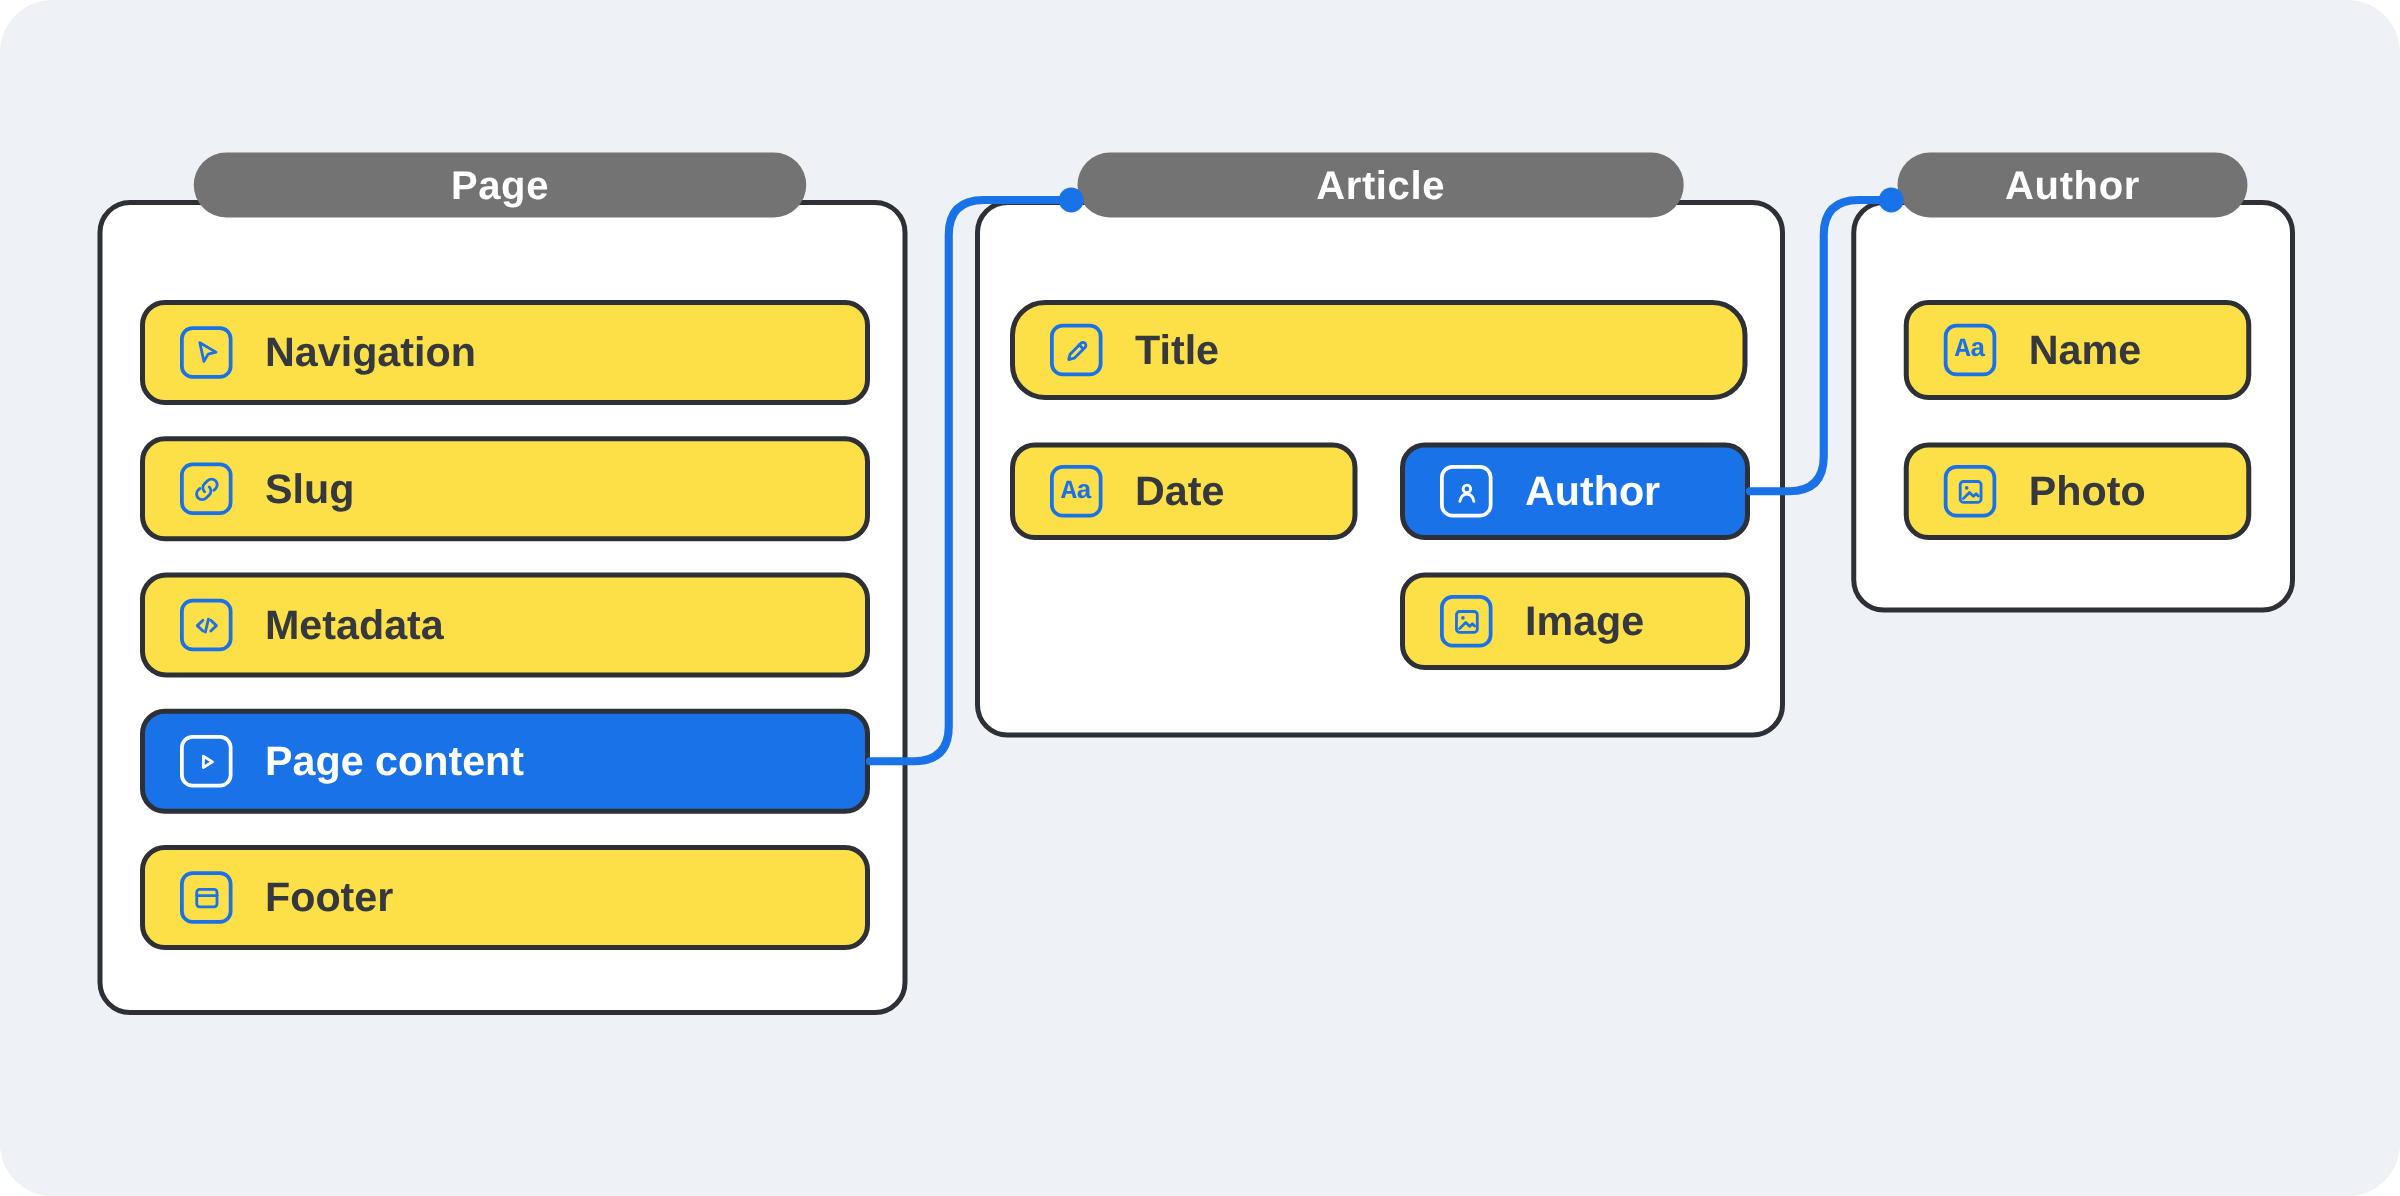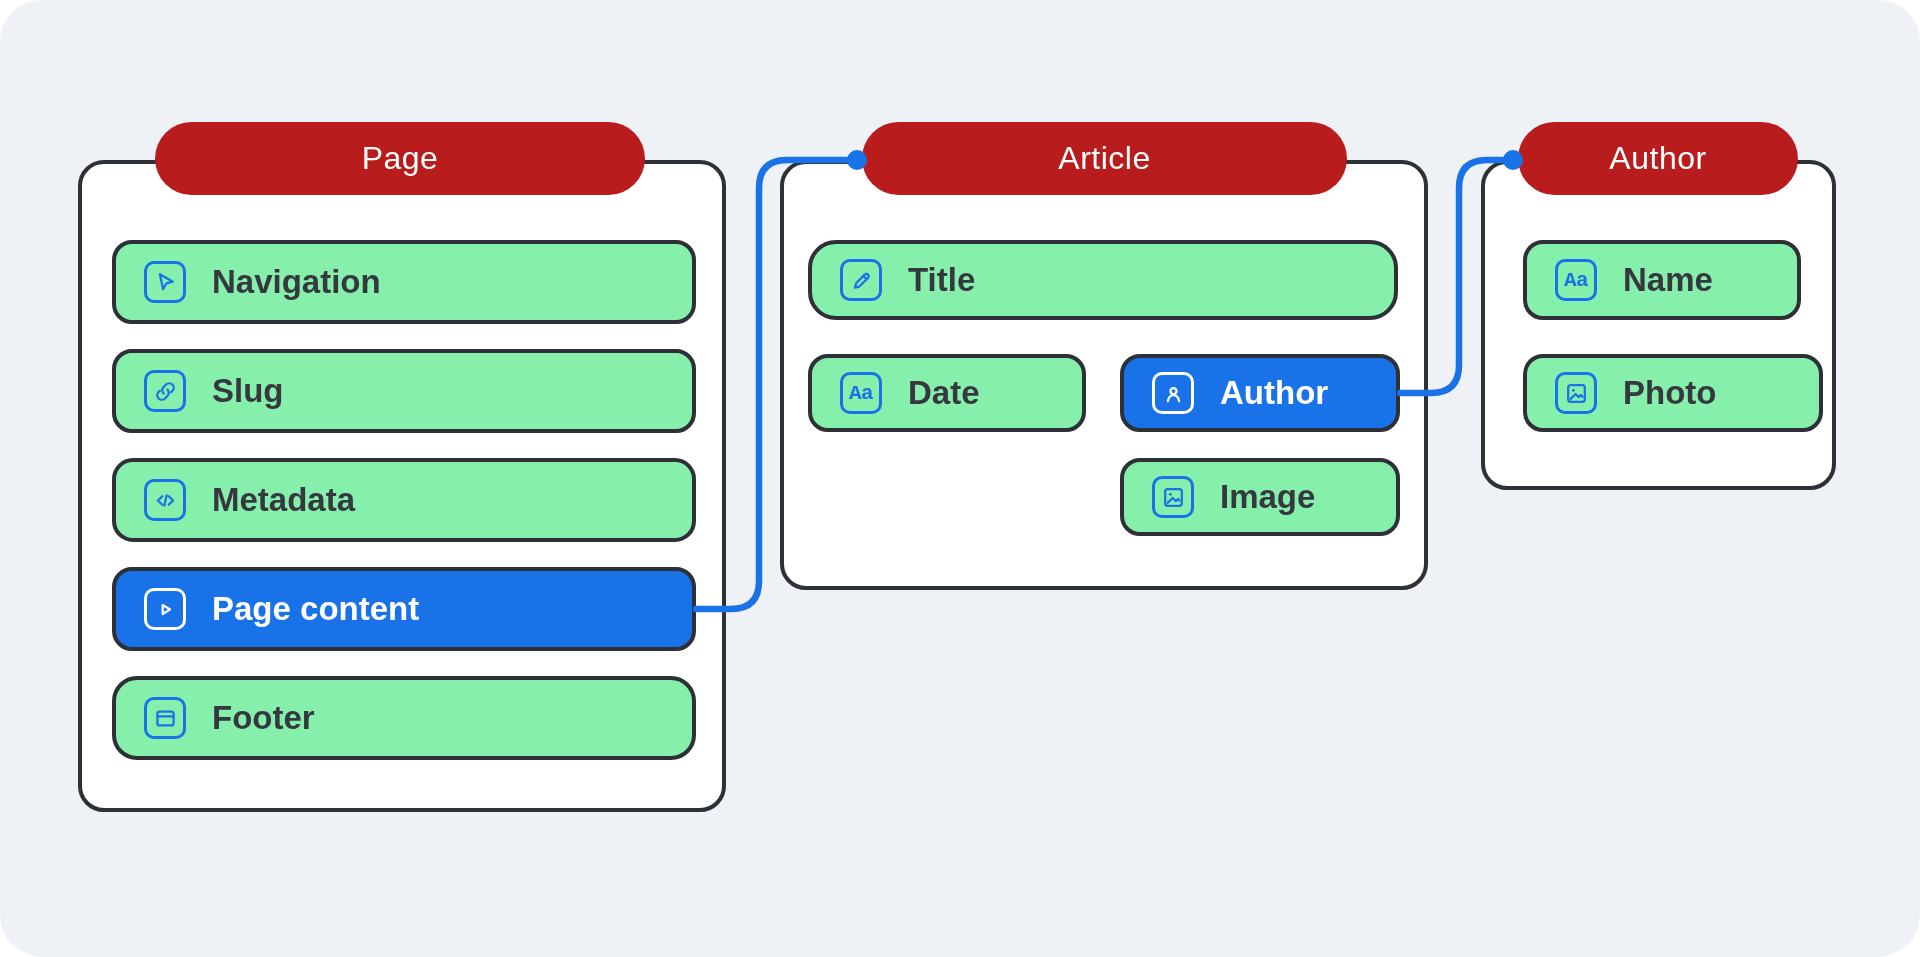--- a/index.html
+++ b/index.html
@@ -14,32 +14,32 @@
   .panel{
     position:absolute;
     background:#ffffff;
     border:4px solid #2d3037;
     border-radius:26px;
     z-index:1;
     box-sizing:border-box;
   }
   .pill{
     position:absolute;
-    height:73px;
-    background:#b91c1c;
+    height:52px;
+    background:#737373;
     border-radius:37px;
     color:#ffffff;
     display:flex;align-items:center;justify-content:center;
-    font-size:32px;font-weight:400;letter-spacing:.5px;
+    font-size:32px;font-weight:700;letter-spacing:.5px;
     z-index:3;
     box-sizing:border-box;
   }
   .chip{
     position:absolute;
-    background:#86efac;
+    background:#fde047;
     border:4px solid #2d3037;
     border-radius:20px;
     display:flex;align-items:center;
     gap:26px;
     padding-left:28px;
     box-sizing:border-box;
     color:#35383f;
     font-size:33px;font-weight:700;
     z-index:2;
   }
@@ -109,21 +109,21 @@
 
   <div class="chip selected" style="left:112px;top:567px;width:584px;height:84px;">
     <span class="iconbox">
       <svg viewBox="0 0 24 24" fill="none" stroke="currentColor" stroke-width="2" stroke-linejoin="round" stroke-linecap="round">
         <polygon points="9.5 8 16 12 9.5 16"></polygon>
       </svg>
     </span>
     <span class="label">Page content</span>
   </div>
 
-  <div class="chip" style="left:112px;top:676px;width:584px;height:84px;border-radius:25px;">
+  <div class="chip" style="left:112px;top:676px;width:584px;height:84px;">
     <span class="iconbox">
       <svg viewBox="0 0 24 24" fill="none" stroke="currentColor" stroke-width="2" stroke-linecap="round" stroke-linejoin="round">
         <rect x="4.8" y="5.8" width="14.4" height="12.4" rx="2"></rect>
         <line x1="4.8" y1="10.2" x2="19.2" y2="10.2"></line>
       </svg>
     </span>
     <span class="label">Footer</span>
   </div>
 
   <div class="panel" style="left:780px;top:160px;width:648px;height:430px;"></div>
@@ -177,21 +177,21 @@
     <span>Author</span>
   </div>
 
   <div class="chip" style="left:1523px;top:240px;width:278px;height:80px;">
     <span class="iconbox">
       <span class="aa-glyph">Aa</span>
     </span>
     <span class="label">Name</span>
   </div>
 
-  <div class="chip" style="left:1523px;top:354px;width:300px;height:78px;">
+  <div class="chip" style="left:1523px;top:354px;width:278px;height:78px;">
     <span class="iconbox">
       <svg viewBox="0 0 24 24" fill="none" stroke="currentColor" stroke-width="2" stroke-linecap="round" stroke-linejoin="round">
         <rect x="4.6" y="4.6" width="14.8" height="14.8" rx="2.2"></rect>
         <circle cx="9.2" cy="9.2" r="1.3" fill="currentColor" stroke="none"></circle>
         <polyline points="6.8 16.8 11.2 12.4 14 15.2 15.9 13.3 17.5 14.9"></polyline>
       </svg>
     </span>
     <span class="label">Photo</span>
   </div>
 

